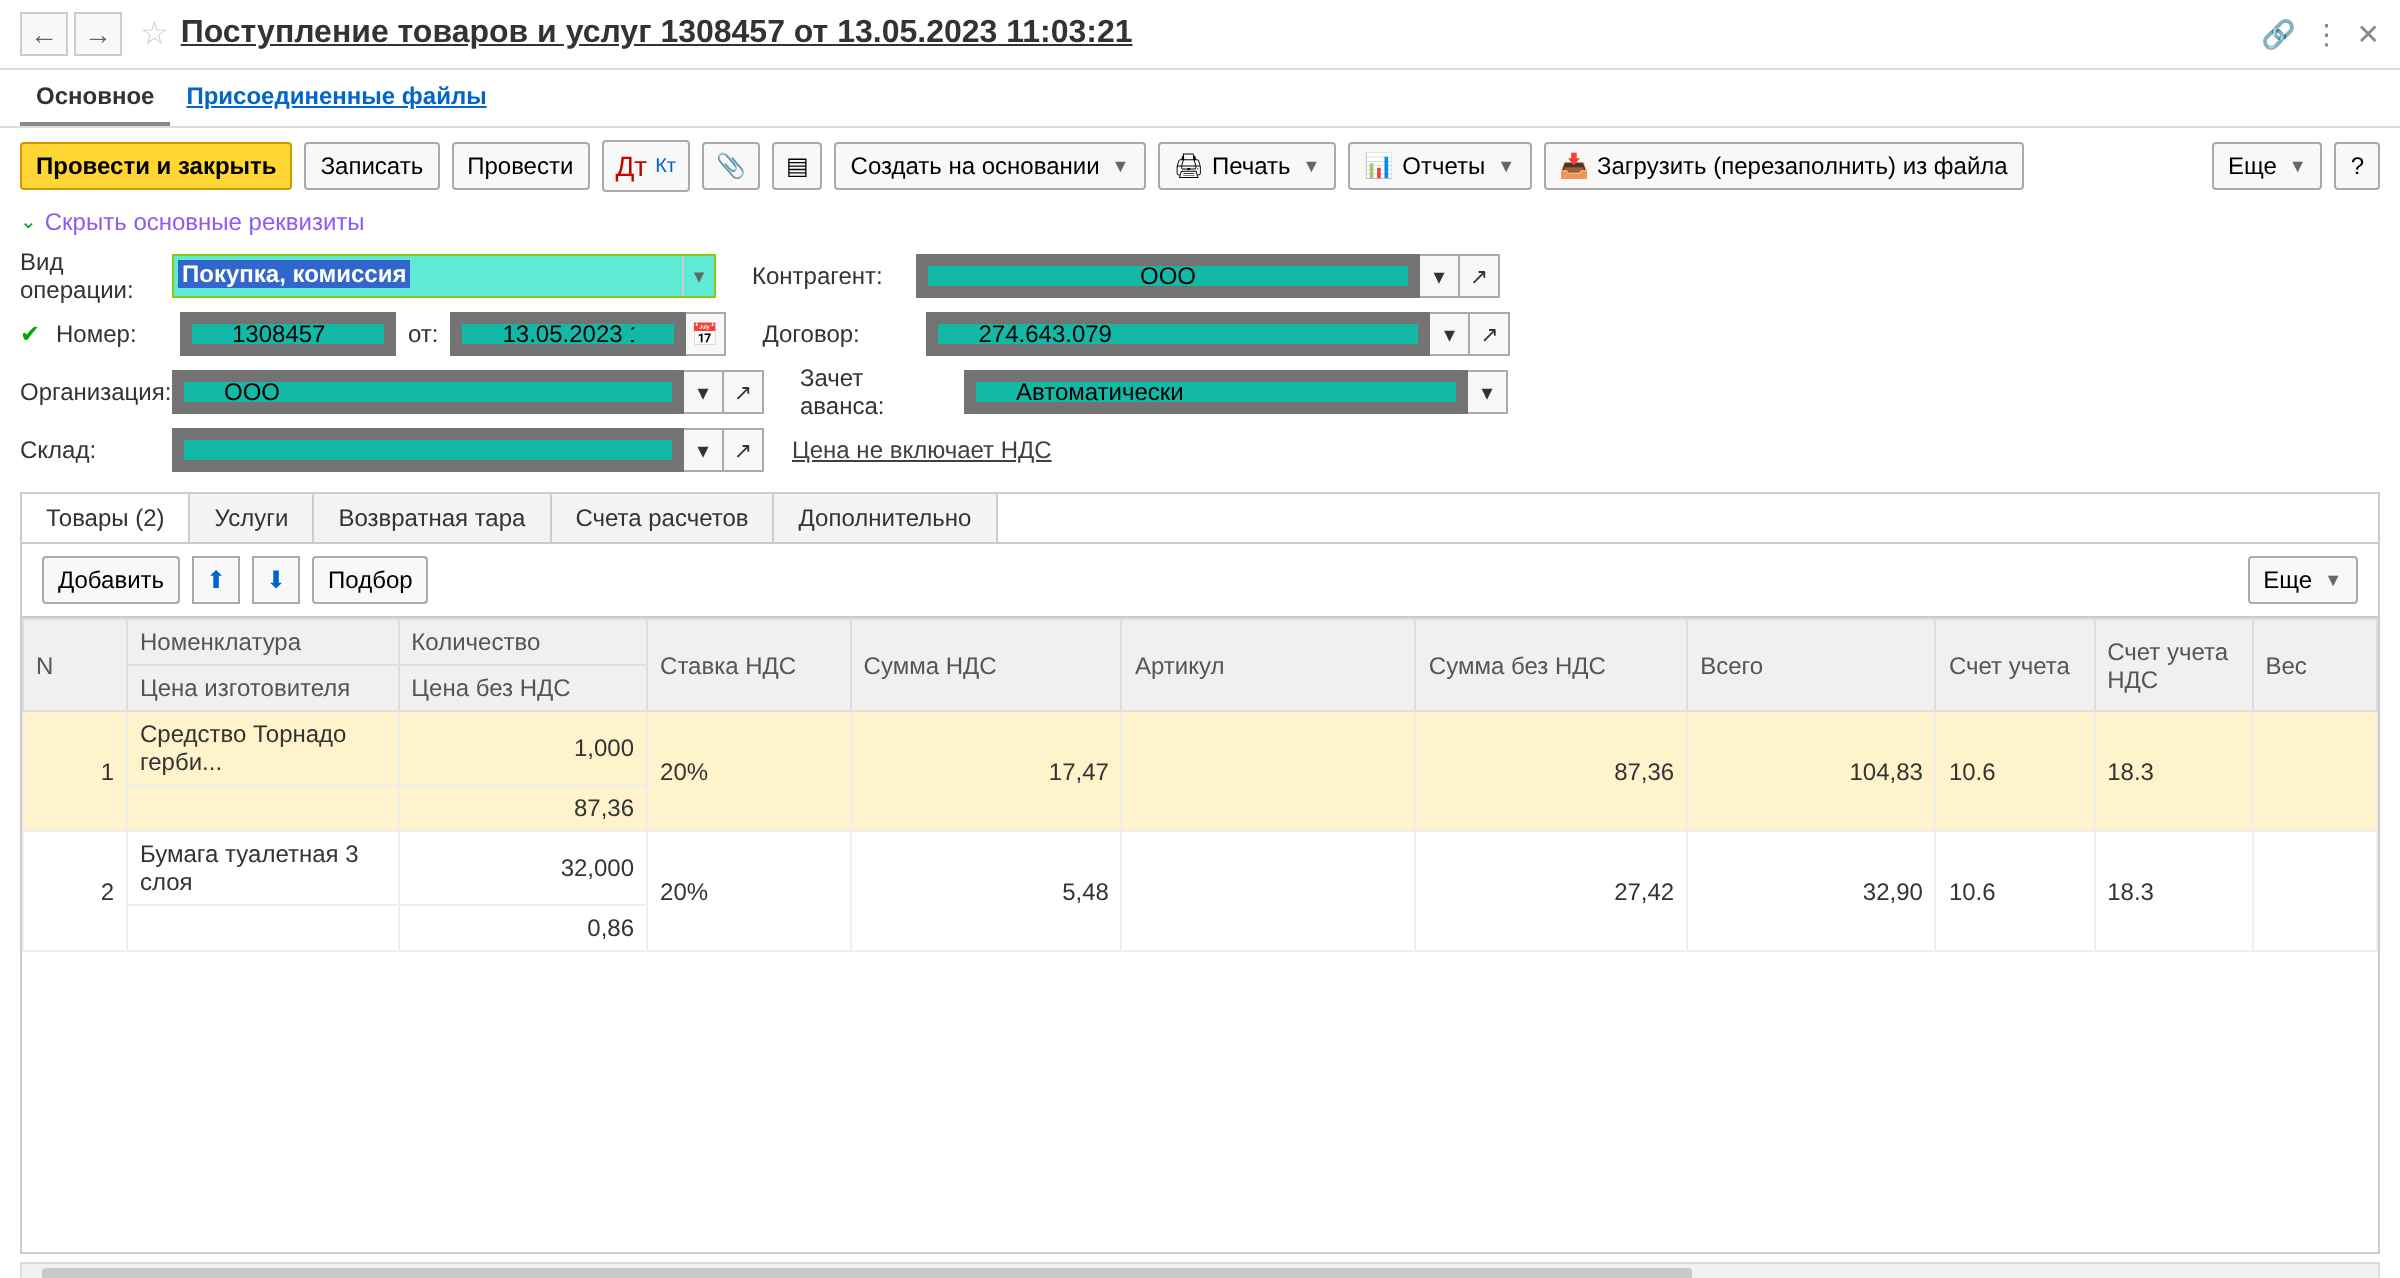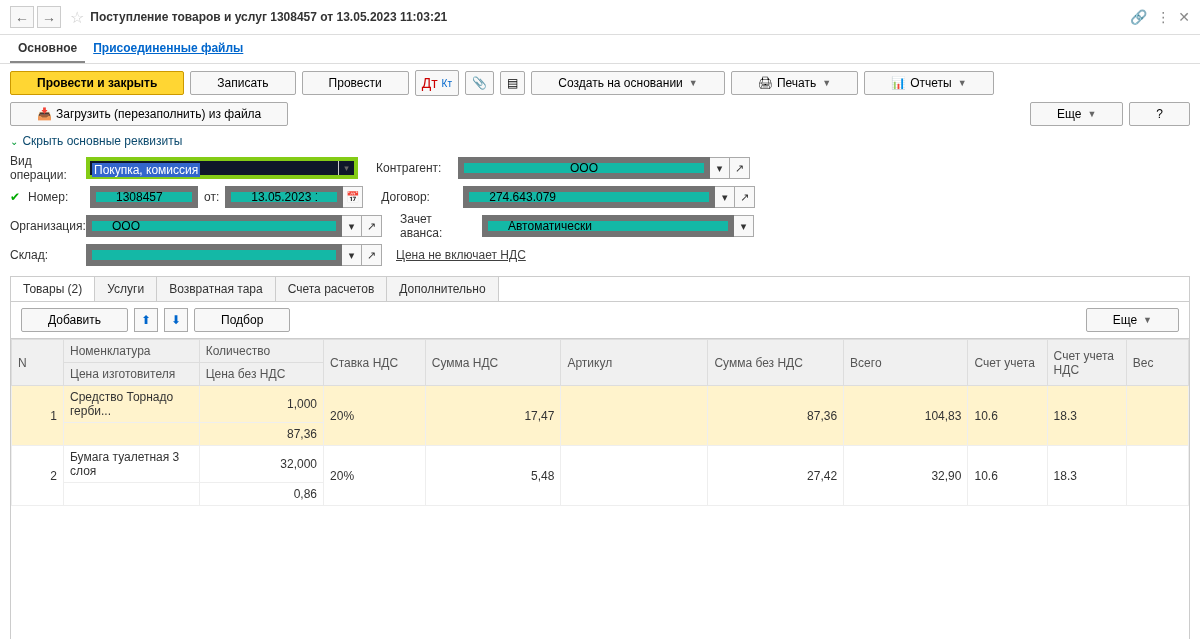--- a/index.html
+++ b/index.html
@@ -1,59 +1,59 @@
 <!DOCTYPE html>
 <html><head>
 <meta charset="utf-8">
 <style>
 * { box-sizing: border-box; margin: 0; padding: 0; }
 body { font-family: Arial, sans-serif; font-size: 12px; color: #333; background: #fff; width: 1200px; height: 639px; overflow: hidden; }
 .header { display: flex; align-items: center; padding: 6px 10px; border-bottom: 1px solid #ddd; }
 .nav-btn { width: 24px; height: 22px; border: 1px solid #ccc; background: #f8f8f8; margin-right: 3px; display: flex; align-items: center; justify-content: center; cursor: pointer; font-size: 14px; color: #666; }
 .star-icon { margin: 0 6px; color: #ccc; font-size: 16px; }
-.title { font-size: 12px; font-weight: bold; flex: 1; }
+.title { font-size: 16px; font-weight: bold; flex: 1; text-decoration: underline; }
 .hdr-icons { display: flex; gap: 8px; color: #888; }
 .hdr-icon { cursor: pointer; font-size: 14px; }
 .tabs-row { display: flex; border-bottom: 1px solid #ddd; padding: 0 10px; }
 .tab-link { padding: 6px 8px; cursor: pointer; font-weight: bold; }
 .tab-link.active { border-bottom: 2px solid #888; font-weight: bold; }
 .tab-link.link { color: #0066cc; text-decoration: underline; }
 .toolbar { display: flex; align-items: center; padding: 6px 10px; gap: 6px; flex-wrap: wrap; }
-.btn { border: 1px solid #aaa; background: #f8f8f8; padding: 4px 26px; cursor: pointer; font-size: 12px; border-radius: 2px; display: inline-flex; align-items: center; gap: 4px; }
+.btn { border: 1px solid #aaa; background: #f8f8f8; padding: 4px 7px; cursor: pointer; font-size: 12px; border-radius: 2px; display: inline-flex; align-items: center; gap: 4px; }
 .btn.yellow { background: #ffd633; border-color: #cc9900; font-weight: bold; }
 .btn.icon-only { padding: 4px 6px; }
 .btn .caret { font-size: 9px; color: #666; margin-left: 2px; }
 .spacer { flex: 1; }
 .collapse-link { color: #009933; padding: 2px 10px; cursor: pointer; display: flex; align-items: center; gap: 4px; font-size: 12px; margin-bottom: 4px; }
 .collapse-link .chev { font-size: 10px; }
 .form-rows { padding: 0 10px 6px; }
 .form-row { display: flex; align-items: center; margin-bottom: 4px; gap: 6px; }
 .fld-label { width: 70px; text-align: left; font-size: 12px; }
 .fld-label.w2 { width: 76px; margin-left: 12px; }
 .input { border: 6px solid #737373; height: 22px; padding: 0 20px; font-size: 12px; background: #14b8a6; }
-.input.yellow-sel { border: 4px solid #84cc16; background: #0f172a; height: 22px; }
+.input.yellow-sel { border: 1px solid #84cc16; background: #5eead4; height: 22px; font-weight: bold; }
 .highlight-text { background: #3366cc; color: #fff; padding: 0 2px; display: inline-block; }
 .dd-arrow { position: absolute; right: 0; top: 0; bottom: 0; width: 16px; border-left: 1px solid #ccc; display: flex; align-items: center; justify-content: center; font-size: 9px; color: #666; }
 .sq-btn { width: 20px; height: 22px; border: 1px solid #aaa; border-left: none; display: flex; align-items: center; justify-content: center; font-size: 11px; cursor: pointer; background: #f8f8f8; }
 .field-wrap { display: flex; align-items: center; }
 .price-link { color: #404040; text-decoration: underline; cursor: pointer; margin-left: 8px; }
 .subtabs { display: flex; border: 1px solid #ccc; border-bottom: none; margin: 0 10px; }
 .subtab { padding: 5px 12px; border-right: 1px solid #ccc; cursor: pointer; background: #f4f4f4; font-size: 12px; }
 .subtab.active { background: #fff; }
 .sub-toolbar { display: flex; padding: 6px 10px; gap: 6px; border: 1px solid #ccc; border-bottom: none; margin: 0 10px; }
 .ico-btn { width: 24px; height: 24px; border: 1px solid #aaa; background: #f8f8f8; display: flex; align-items: center; justify-content: center; cursor: pointer; }
 .grid-wrap { margin: 0 10px; border: 1px solid #ccc; overflow-x: auto; }
 .grid { width: 100%; border-collapse: collapse; font-size: 12px; }
 .grid th { background: #f0f0f0; border: 1px solid #ddd; padding: 4px 6px; text-align: left; font-weight: normal; color: #555; }
 .grid td { border: 1px solid #eee; padding: 4px 6px; height: 20px; }
 .grid tr.sel td { background: #fff3cc; }
 .grid .r { text-align: right; }
 .scrollbar { height: 14px; background: #f0f0f0; margin: 4px 10px 0; border: 1px solid #ddd; position: relative; }
 .scrollbar-thumb { position: absolute; left: 10px; top: 2px; bottom: 2px; width: 70%; background: #c8c8c8; border-radius: 2px; }
-a.green { color: #0c4a6e; }
+a.green { color: #8b5cf6; }
 </style>
 </head>
 <body>
 
 <div class="header">
   <div class="nav-btn">←</div>
   <div class="nav-btn">→</div>
   <span class="star-icon">☆</span>
   <div class="title">Поступление товаров и услуг 1308457 от 13.05.2023 11:03:21</div>
   <div class="hdr-icons">

